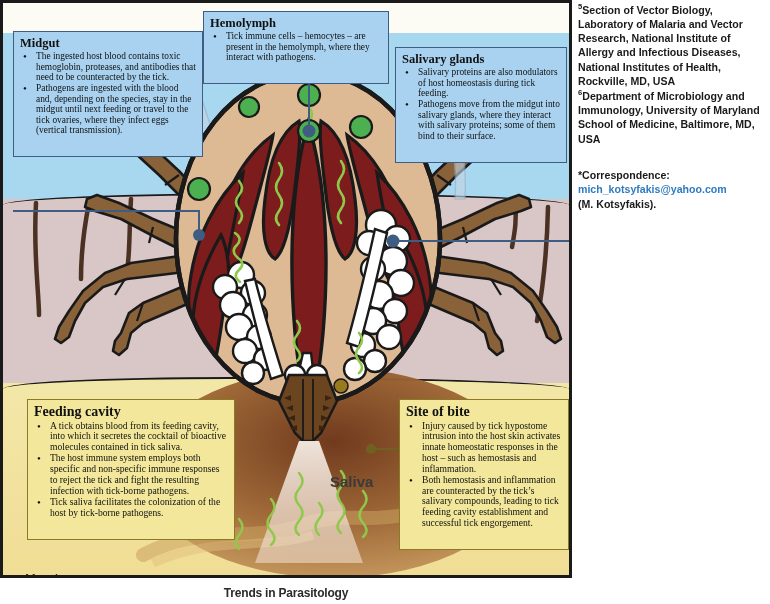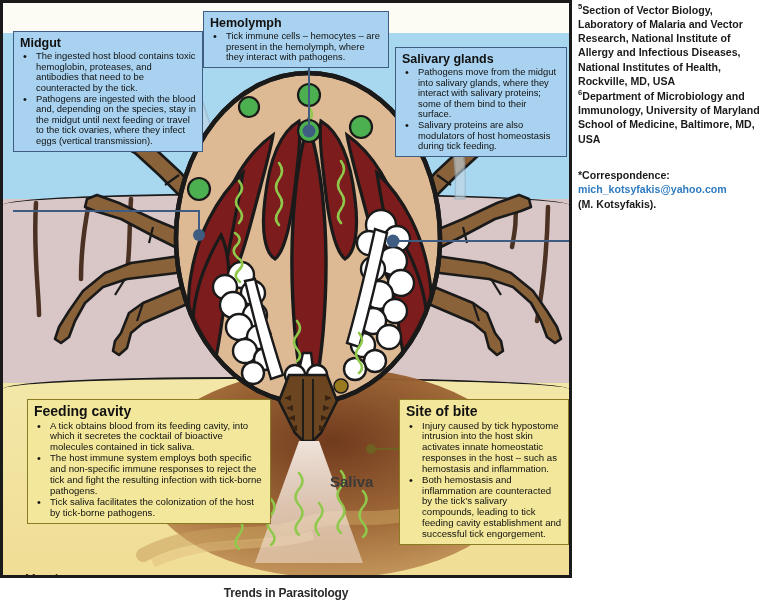--- a/index.html
+++ b/index.html
@@ -57,22 +57,23 @@
   #label-host { left: 22px; top: 544px; }
   #label-saliva {
     position: absolute; left: 327px; top: 470px;
     font-size: 15px; font-weight: bold; color: #3a3a3a;
   }
 
   
   .callout {
     position: absolute;
     border: 1.5px solid #3f5d82;
-    padding: 4px 6px 4px 6px;
+    padding: 4px 6px 20px 6px;
     line-height: 1.12;
+    font-family: Liberation Serif, serif;
   }
   .callout.blue { background: #a8d2ef; border-color: #3f5d82; }
   .callout.yellow { background: #f2e79a; border-color: #8a7a22; border-width: 1.5px; }
   .callout h4 {
     font-size: 12.5px; font-weight: bold; color: #111;
     margin-bottom: 1px;
   }
   .callout.yellow h4 { font-size: 14px; }
   .callout ul { list-style: none; }
   .callout li {
@@ -84,21 +85,21 @@
   .callout.yellow li { font-size: 9.6px; }
   .callout li::before {
     content: "\2022";
     position: absolute; left: 3px; top: -1px;
     font-size: 11px;
   }
 
   #box-midgut        { left: 10px;  top: 28px;  width: 190px; }
   #box-hemolymph     { left: 200px; top: 8px;   width: 186px; }
   #box-salivary      { left: 392px; top: 44px;  width: 172px; }
-  #box-feeding       { left: 24px;  top: 396px; width: 244px; }
+  #box-feeding       { left: 24px;  top: 396px; width: 208px; }
   #box-site-of-bite  { left: 396px; top: 396px; width: 170px; }
 
   
   #right-column {
     position: absolute; left: 578px; top: 2px;
     width: 190px;
     font-family: "Liberation Sans", sans-serif;
     font-size: 10.6px;
     line-height: 1.35;
     color: #1a1a1a;
@@ -334,22 +335,22 @@
   <div class="callout blue" id="box-hemolymph">
     <h4>Hemolymph</h4>
     <ul>
       <li>Tick immune cells – hemocytes – are present in the hemolymph, where they interact with pathogens.</li>
     </ul>
   </div>
 
   <div class="callout blue" id="box-salivary">
     <h4>Salivary glands</h4>
     <ul>
+      <li>Salivary proteins are also modulators of host homeostasis during tick feeding.</li>
       <li>Pathogens move from the midgut into salivary glands, where they interact with salivary proteins; some of them bind to their surface.</li>
-      <li>Salivary proteins are also modulators of host homeostasis during tick feeding.</li>
     </ul>
   </div>
 
   <div class="callout yellow" id="box-feeding">
     <h4>Feeding cavity</h4>
     <ul>
       <li>A tick obtains blood from its feeding cavity, into which it secretes the cocktail of bioactive molecules contained in tick saliva.</li>
       <li>The host immune system employs both specific and non-specific immune responses to reject the tick and fight the resulting infection with tick-borne pathogens.</li>
       <li>Tick saliva facilitates the colonization of the host by tick-borne pathogens.</li>
     </ul>

